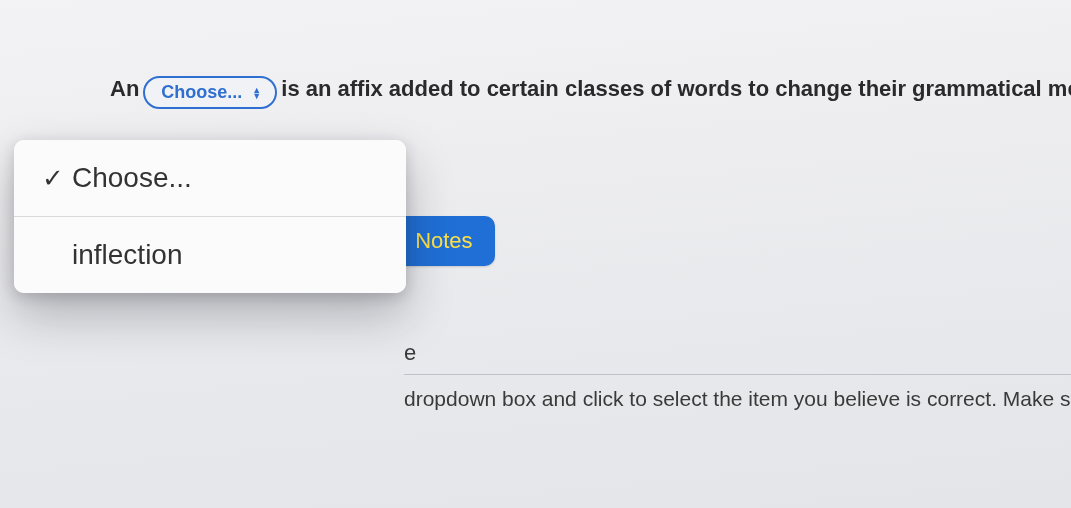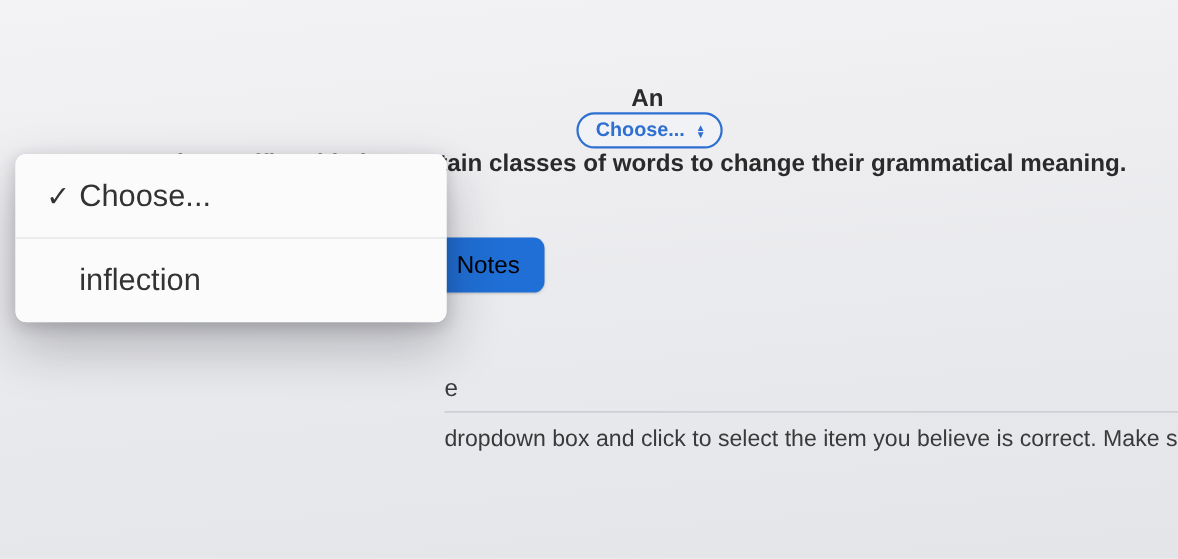--- a/index.html
+++ b/index.html
@@ -10,26 +10,24 @@
     color: #2a2a2a;
     position: relative;
   }
 
   .sentence-row {
     position: absolute;
     top: 76px;
     left: 110px;
     right: 0;
     display: flex;
-    align-items: center;
     font-size: 22px;
     font-weight: 600;
     color: #2a2a2a;
     white-space: nowrap;
-    flex-direction: column;
   }
   .sentence-row .before { margin-right: 4px; }
   .sentence-row .after { margin-left: 4px; }
 
   .dropdown-pill {
     display: inline-flex;
     align-items: center;
     gap: 10px;
     border: 2px solid #2f6fd1;
     border-radius: 20px;
@@ -55,21 +53,21 @@
     left: 300px;
     display: flex;
     gap: 14px;
     align-items: center;
   }
   .btn {
     display: inline-flex;
     align-items: center;
     gap: 10px;
     background: #1f6fd6;
-    color: #000000;
+    color: #fde047;
     border: none;
     border-radius: 10px;
     padding: 12px 22px;
     font-size: 22px;
     font-weight: 500;
     cursor: pointer;
     box-shadow: 0 1px 2px rgba(0,0,0,0.15);
   }
   .btn.partial-left {
     border-top-left-radius: 0;

